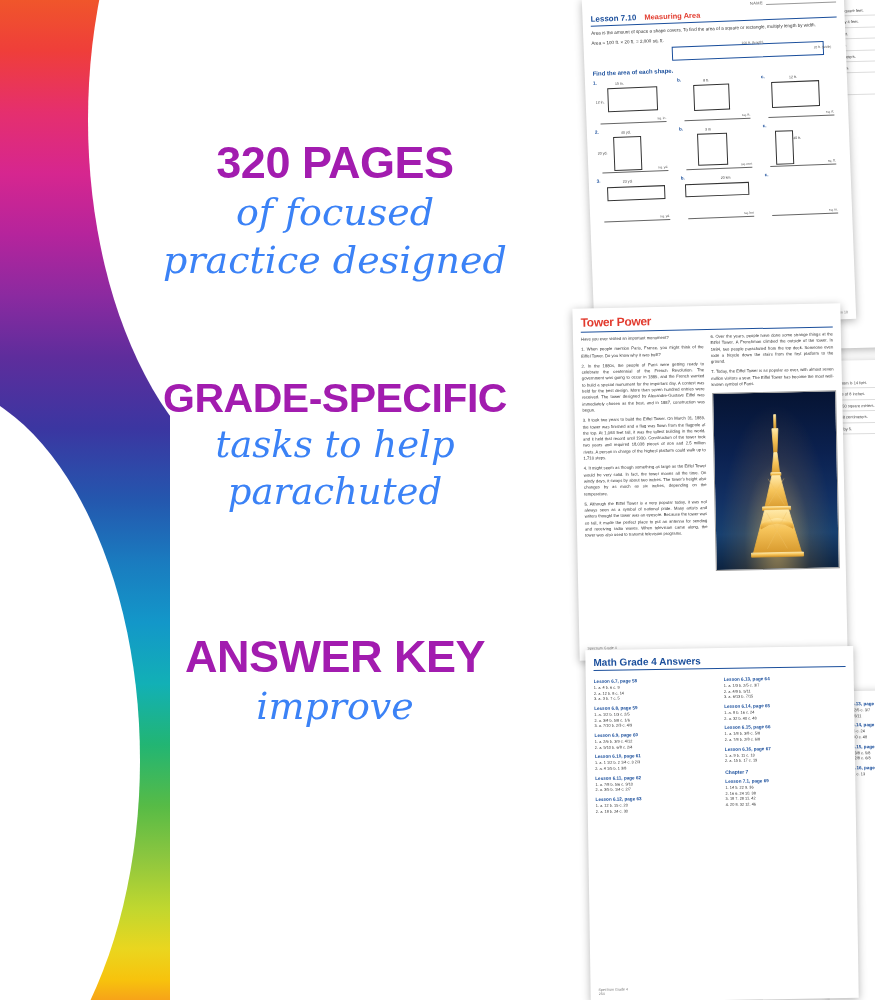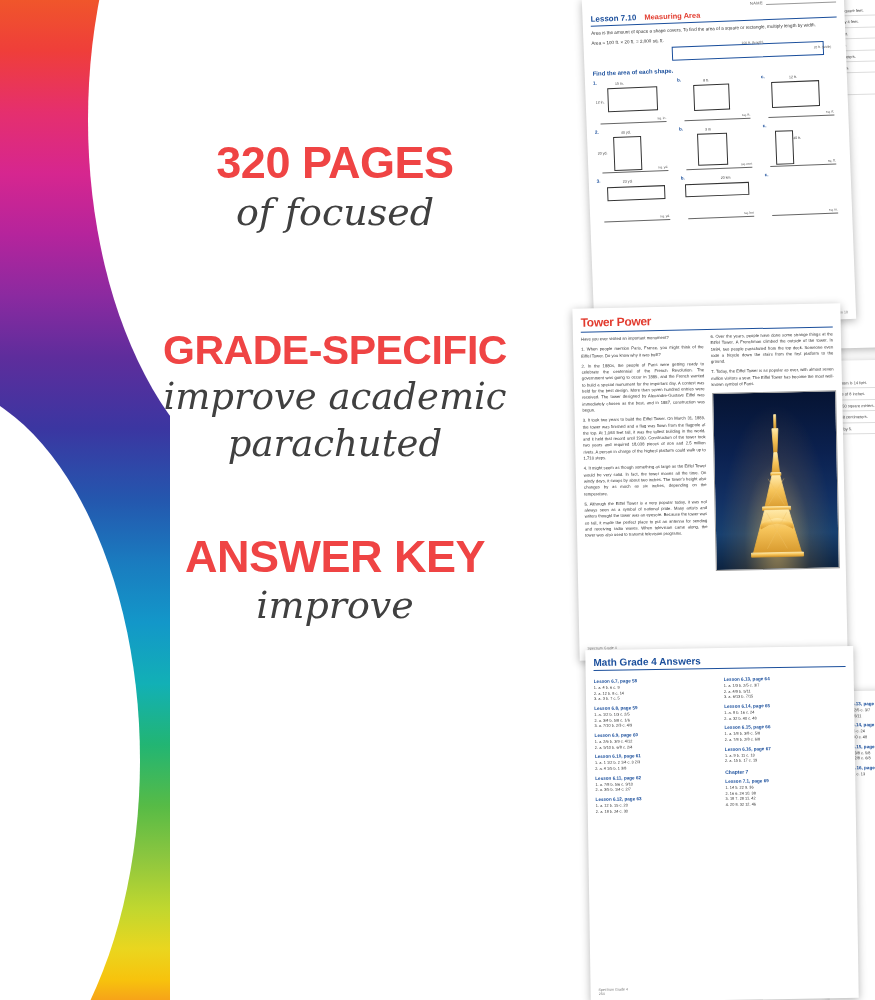--- a/index.html
+++ b/index.html
@@ -97,35 +97,35 @@
     text-align: center;
     color: #1b4f9c;
   }
   .block { margin-bottom: 58px; }
   .headline {
     font-family: "Liberation Sans", sans-serif;
     font-weight: bold;
     font-size: 45px;
     letter-spacing: -0.5px;
     line-height: 1.02;
-    color: #ef4444;
+    color: #a21caf;
   }
   .headline.small { font-size: 41px; }
   .sub {
     font-family: "DejaVu Serif", serif;
     font-style: italic;
     font-size: 38px;
     line-height: 1.16;
-    color: #404040;
+    color: #3b82f6;
     margin-top: 4px;
   }
   .sub.tight { font-size: 37px; }
   .block-1 { margin-top: 0; }
   .block-2 { margin-top: 96px; }
-  .block-3 { margin-top: 68px; }
+  .block-3 { margin-top: 120px; }
 
   
   .sheet {
     position: absolute;
     background: #ffffff;
     box-shadow: 0 2px 9px rgba(0,0,0,0.30);
     overflow: hidden;
     color: #2b2b2b;
     font-family: "Liberation Sans", sans-serif;
   }
@@ -396,25 +396,26 @@
     <div class="wave-cut-bottom"></div>
     <div class="wave-cut-right"></div>
 
   </div>
 
   <div class="copy">
 
     <div class="block block-1">
       <div class="headline">320 PAGES</div>
       <div class="sub">of focused</div>
+      <div class="sub">practice designed</div>
     </div>
 
     <div class="block block-2">
       <div class="headline small">GRADE-SPECIFIC</div>
-      <div class="sub tight">improve academic</div>
+      <div class="sub tight">tasks to help</div>
       <div class="sub tight">parachuted</div>
     </div>
 
     <div class="block block-3">
       <div class="headline">ANSWER KEY</div>
       <div class="sub">improve</div>
     </div>
 
   </div>
 

